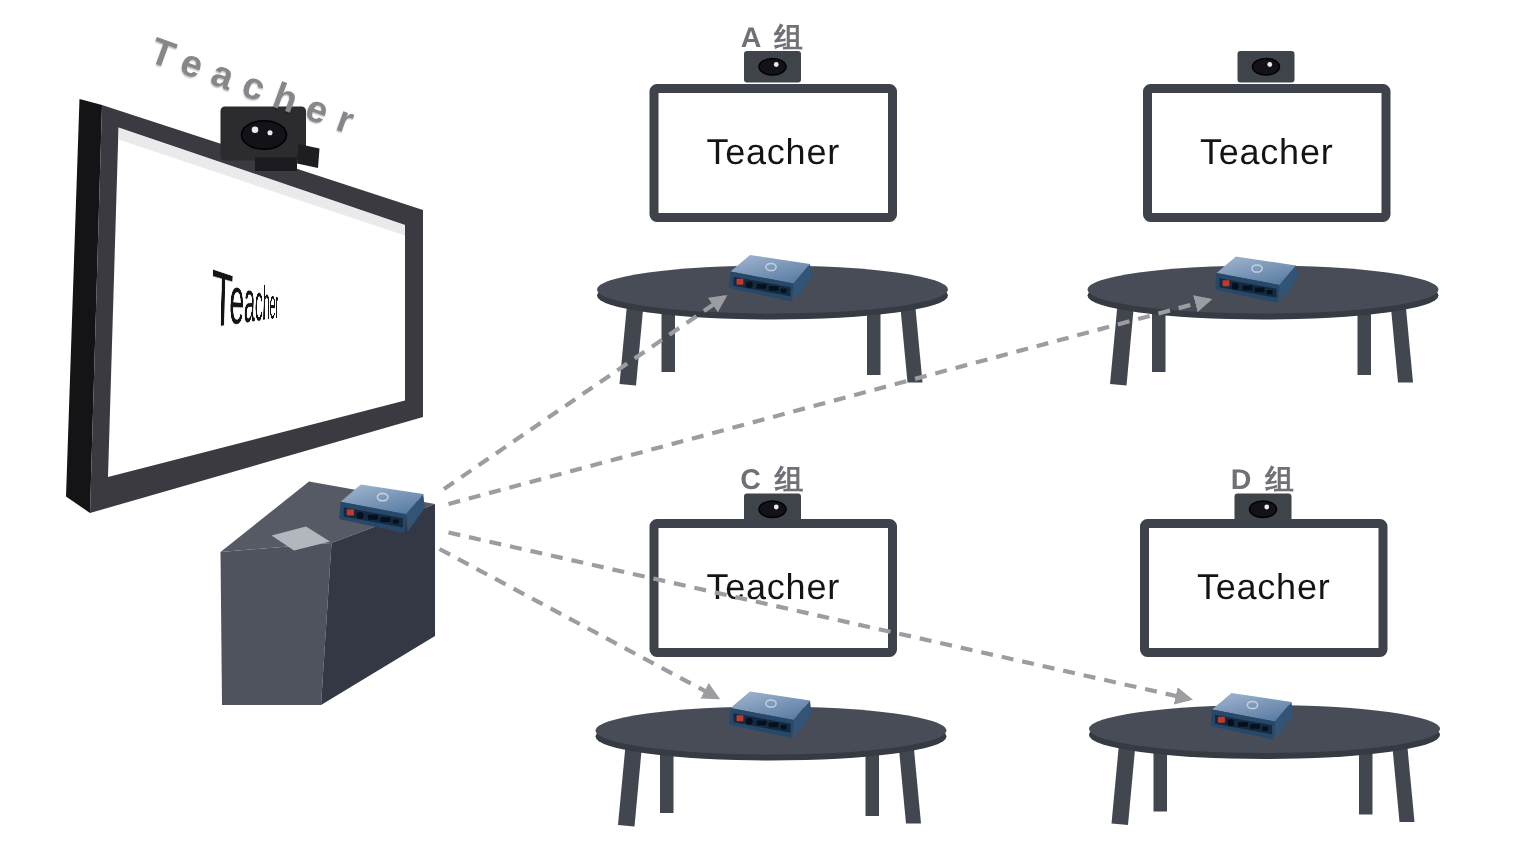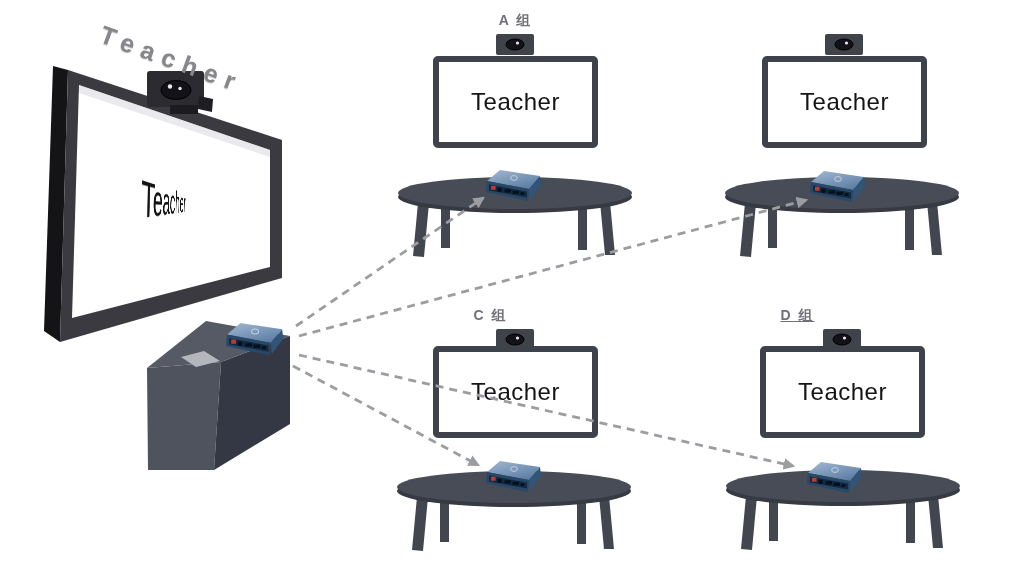--- a/index.html
+++ b/index.html
@@ -40,21 +40,21 @@
     border:6px solid var(--monitor-frame);
     border-radius:5px;
     display:flex;align-items:center;justify-content:center;
     z-index:2;
   }
   .monitor .screen-text{
     font-size:24px;color:var(--screen-text);letter-spacing:0.5px;
   }
   .group-label{
     position:absolute;width:165px;text-align:center;
-    font-size:14px;font-weight:bold;color:var(--label);
+    font-size:19px;font-weight:bold;color:var(--label);
     letter-spacing:2px;z-index:2;
   }
   #wall-teacher{
     position:absolute;left:106px;top:20px;
     font-size:25px;font-weight:bold;color:var(--wall-text);
     letter-spacing:8px;
     transform:rotate(20deg);transform-origin:0 0;
     text-shadow:0 1px 1px rgba(0,0,0,0.25);
     z-index:2;white-space:nowrap;
   }
@@ -166,22 +166,22 @@
     <use href="#groupcam" transform="translate(825,34)"></use>
     <use href="#groupcam" transform="translate(496,329)"></use>
     <use href="#groupcam" transform="translate(823,329)"></use>
   </svg>
 
   <div id="wall-teacher">Teacher</div>
 
   <div id="main-screen-text">Teacher</div>
 
   <div class="group-label" style="left:433px;top:12px;">A 组</div>
-  <div class="group-label" style="left:408px;top:307px;">C 组</div>
-  <div class="group-label" style="left:715px;top:307px;text-decoration:underline;">D 组</div>
+  <div class="group-label" style="left:433px;top:307px;">C 组</div>
+  <div class="group-label" style="left:760px;top:307px;">D 组</div>
 
   <div class="monitor" style="left:433px;top:56px;">
     <span class="screen-text">Teacher</span>
   </div>
   <div class="monitor" style="left:762px;top:56px;">
     <span class="screen-text">Teacher</span>
   </div>
   <div class="monitor" style="left:433px;top:346px;">
     <span class="screen-text">Teacher</span>
   </div>

